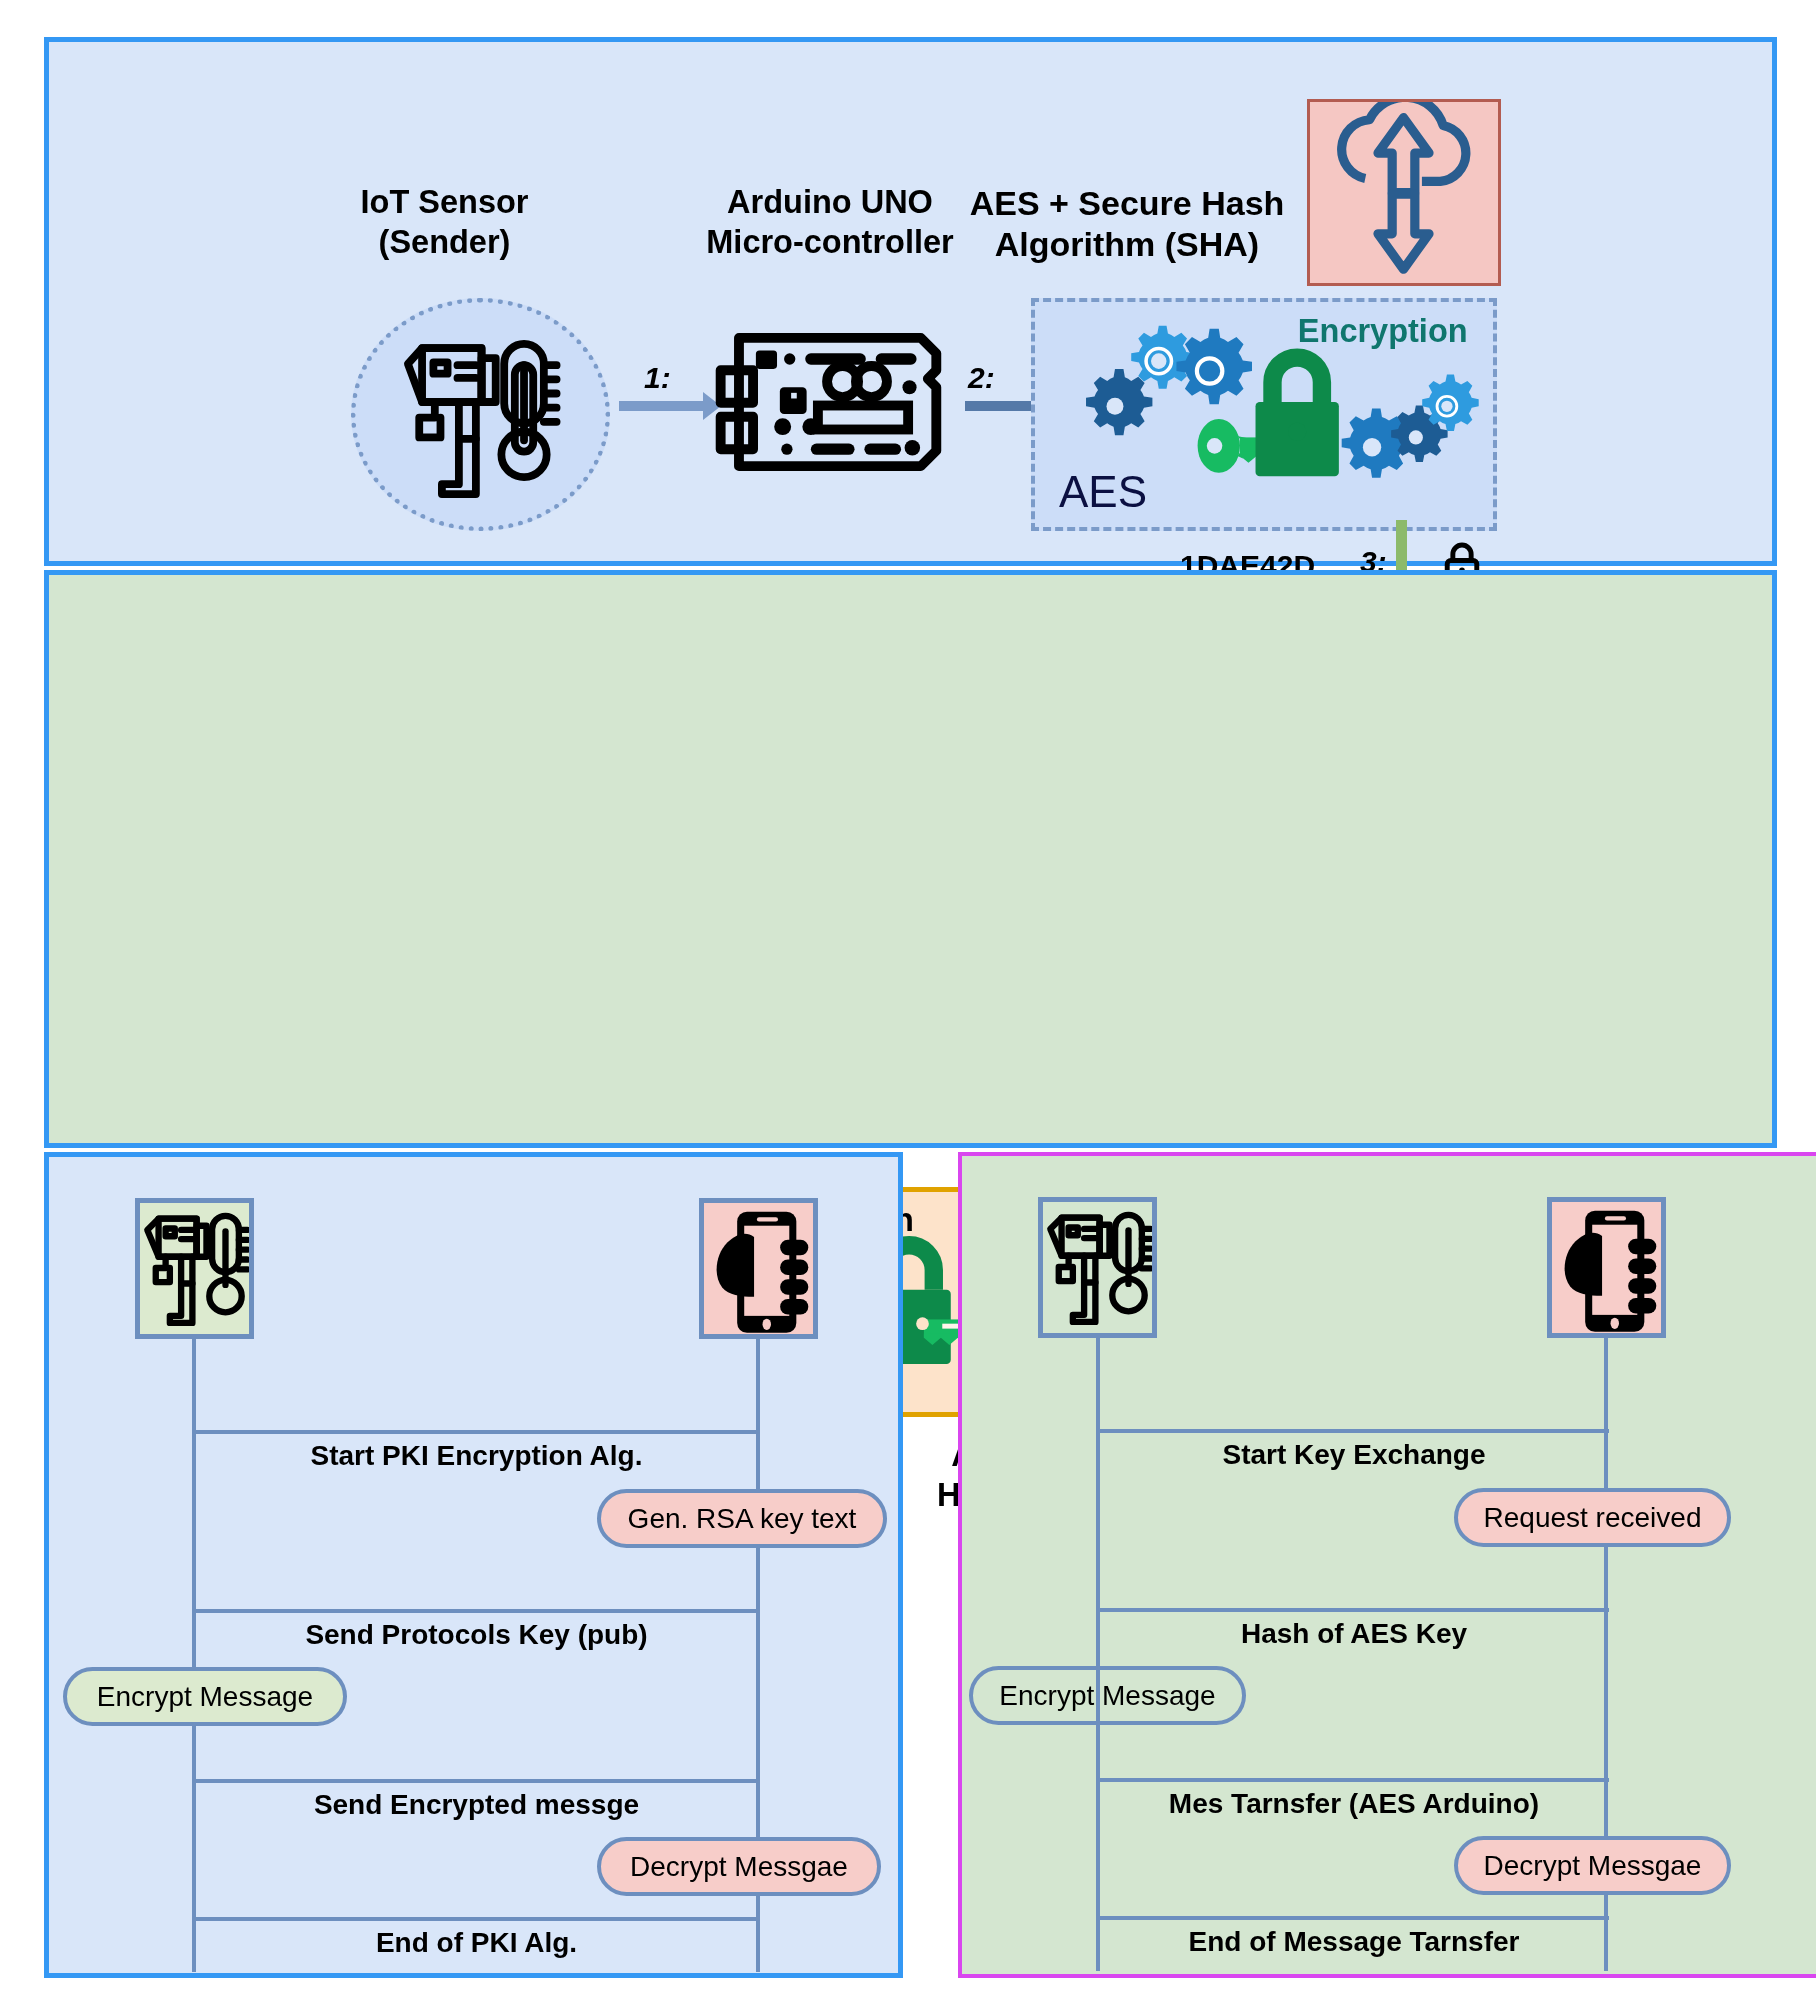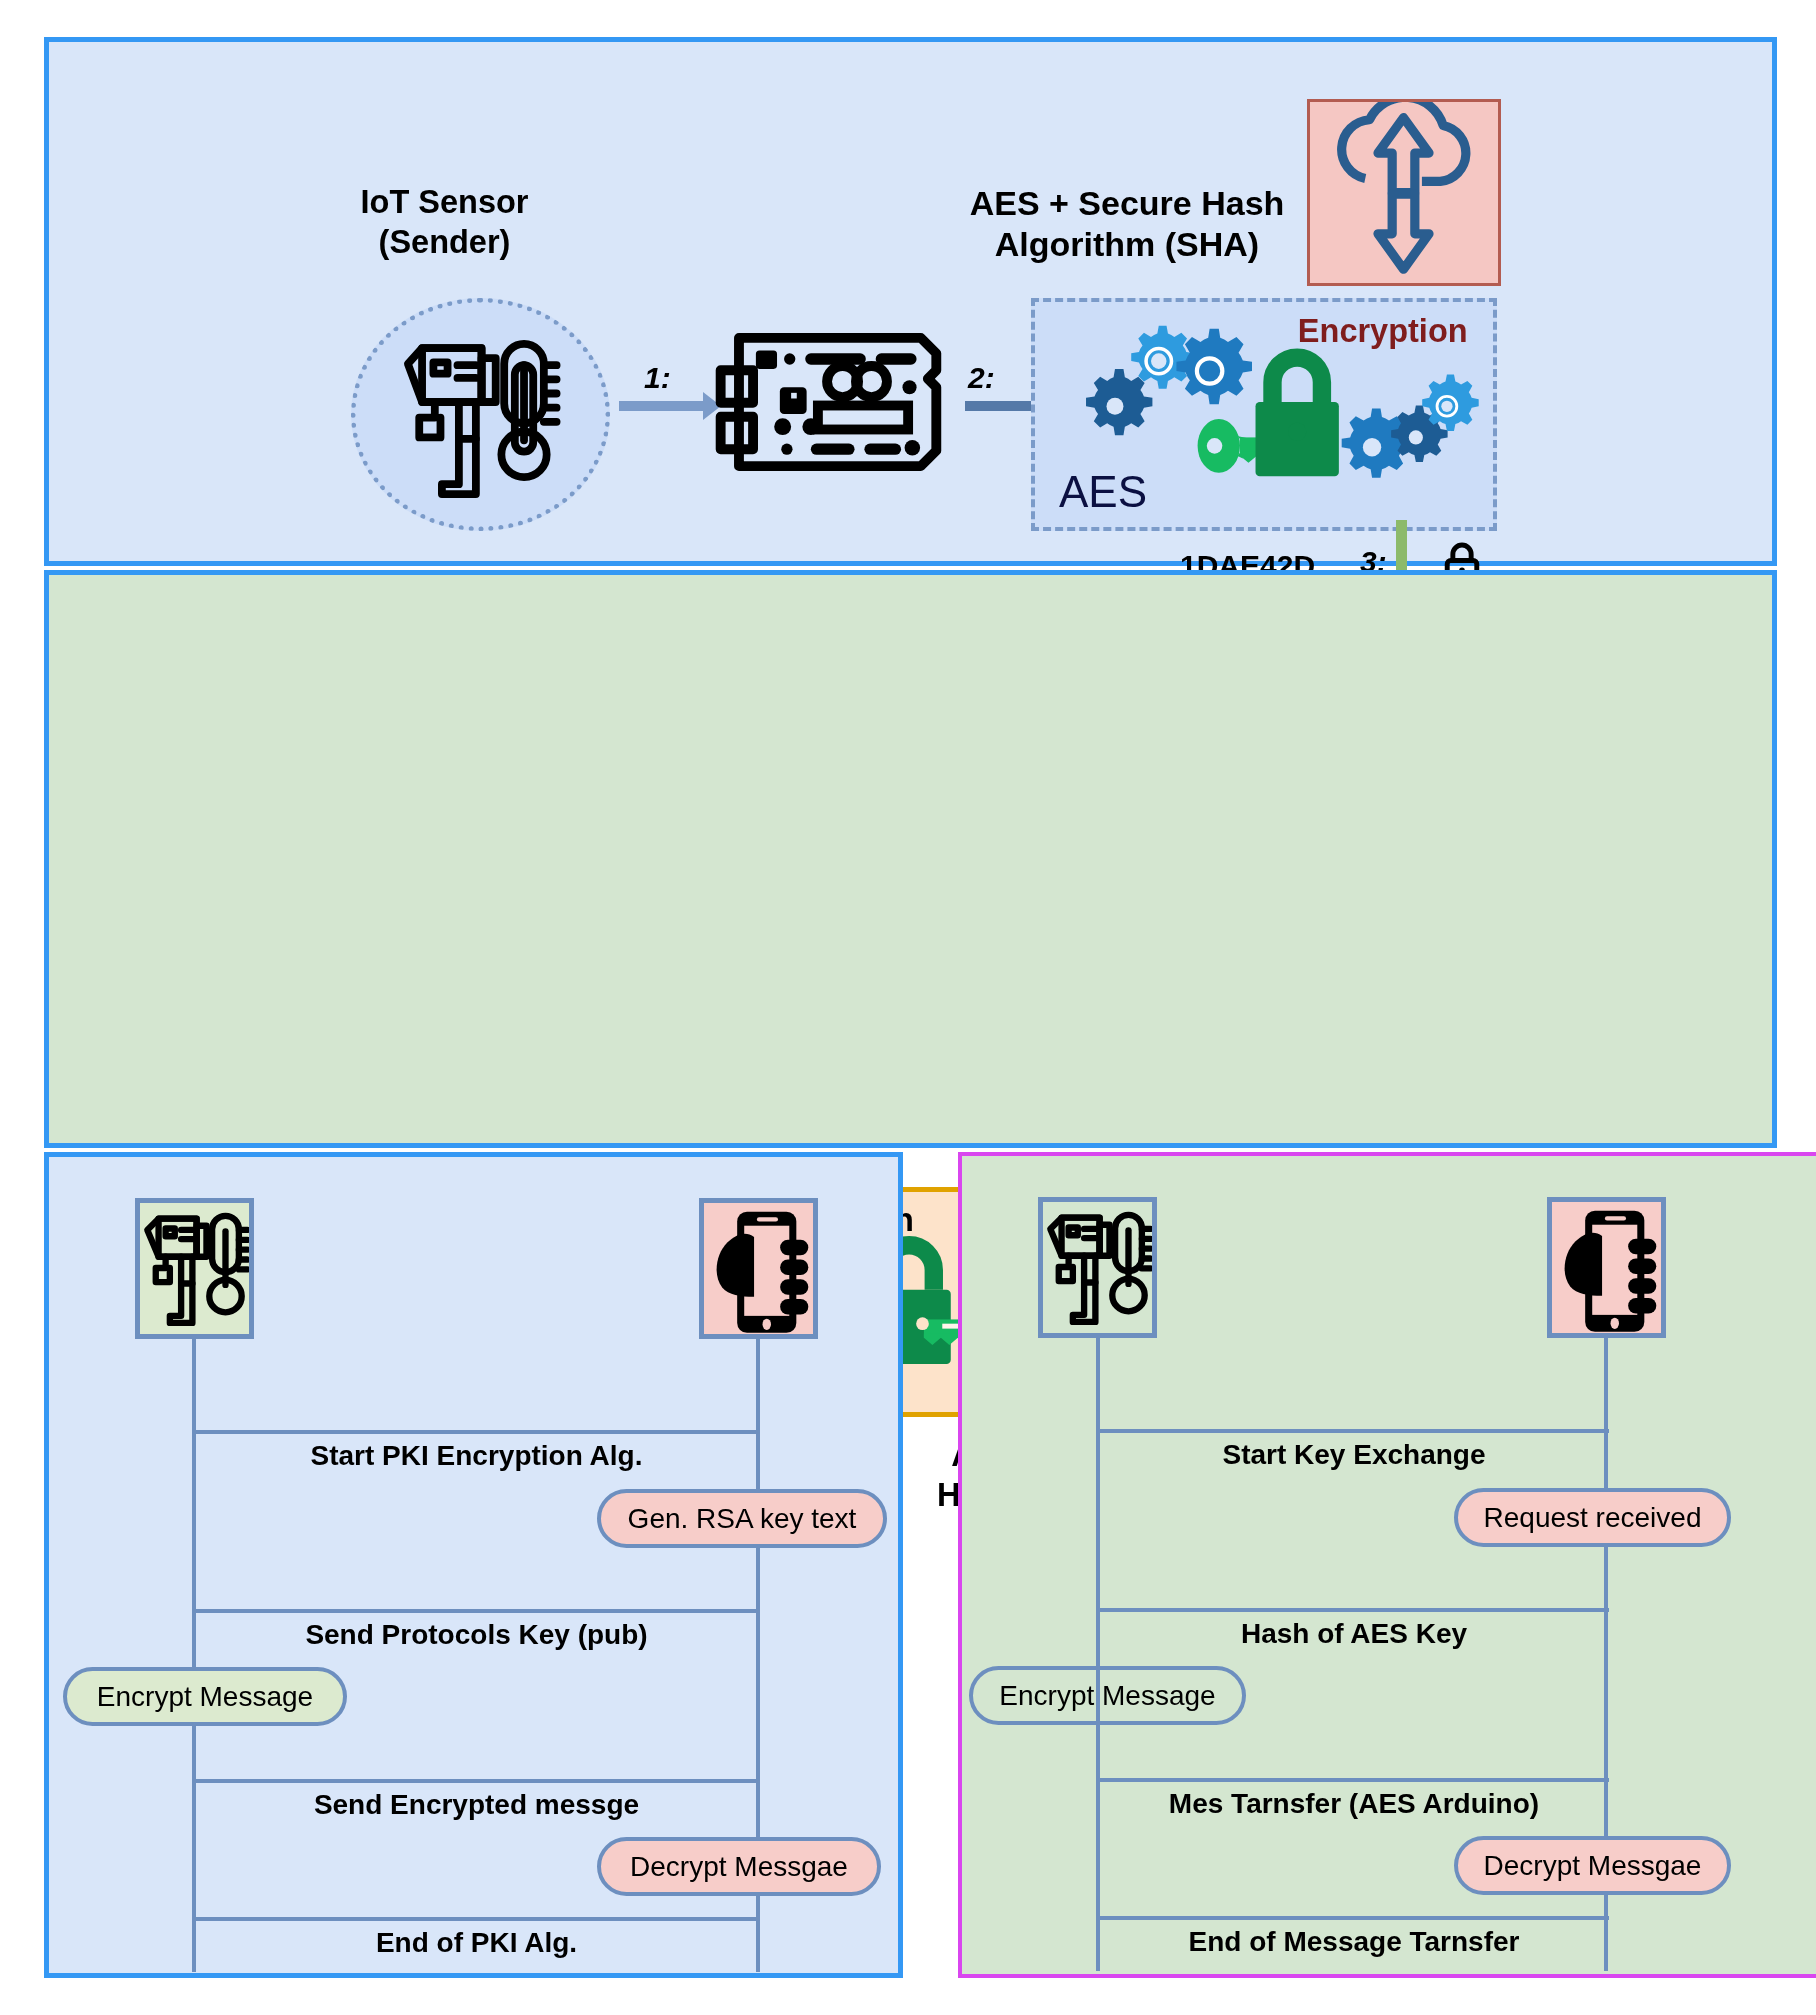--- a/index.html
+++ b/index.html
@@ -34,21 +34,21 @@
 
   #arrow2{position:absolute;left:916px;top:359px;width:78px;height:10px;background:#5579a8;}
   #arrow2:after{content:"";position:absolute;right:-17px;top:-9.2px;border-left:18.4px solid #5579a8;
     border-top:14px solid transparent;border-bottom:14px solid transparent;}
   #step2{left:919px;top:319px;font-size:30px;}
 
   #cloudbox-top{position:absolute;left:1258px;top:57px;width:194px;height:187px;background:#f5c7c3;border:3.5px solid #b35c51;box-sizing:border-box;}
 
   #encbox{position:absolute;left:982px;top:256px;width:466px;height:233px;background:#ccddf8;
     border:4.2px dashed #7b9bc9;box-sizing:border-box;}
-  #enc-word{position:absolute;right:25.4px;top:11.3px;font-size:32.5px;font-weight:bold;color:#7f1d1d;}
+  #enc-word{position:absolute;right:25.4px;top:11.3px;font-size:32.5px;font-weight:bold;color:#0f766e;}
   #aes-word-top{position:absolute;left:24px;bottom:10px;font-size:44px;color:#0b1042;}
 
   #hashlbl{left:1131px;top:506px;font-size:30px;font-weight:bold;}
   #step3{left:1311px;top:503px;font-size:30px;}
   #arrow3{position:absolute;left:1347px;top:478px;width:11.3px;height:79px;background:#8cba6b;}
   #arrow3:after{content:"";position:absolute;left:-12px;bottom:-25.4px;border-top:27px solid #8cba6b;
     border-left:17.7px solid transparent;border-right:17.7px solid transparent;}
   #lock3{position:absolute;left:1394px;top:500px;width:38px;height:44px;}
 
   
@@ -100,20 +100,22 @@
 </style>
 </head>
 <body>
 
 <div id="root">
 
   <div class="panel" id="panel-top">
 
     <div class="lbl" id="iot-title">IoT Sensor
 (Sender)</div>
+    <div class="lbl" id="ard-title">Arduino UNO
+Micro-controller</div>
     <div class="lbl" id="aes-sha-title">AES + Secure Hash
 Algorithm (SHA)</div>
 
     <div id="iot-circle">
       <div id="iot-icon">
         <svg viewBox="0 0 250 240" width="177" height="170">
           <g fill="none" stroke="#000" stroke-width="11" stroke-linejoin="round" stroke-linecap="round">
             <path d="M14 42 L34 20 L118 20 L118 96 L34 96 Z"></path>
             <rect x="34" y="20" width="84" height="76"></rect>
             <rect x="118" y="34" width="20" height="62"></rect>

